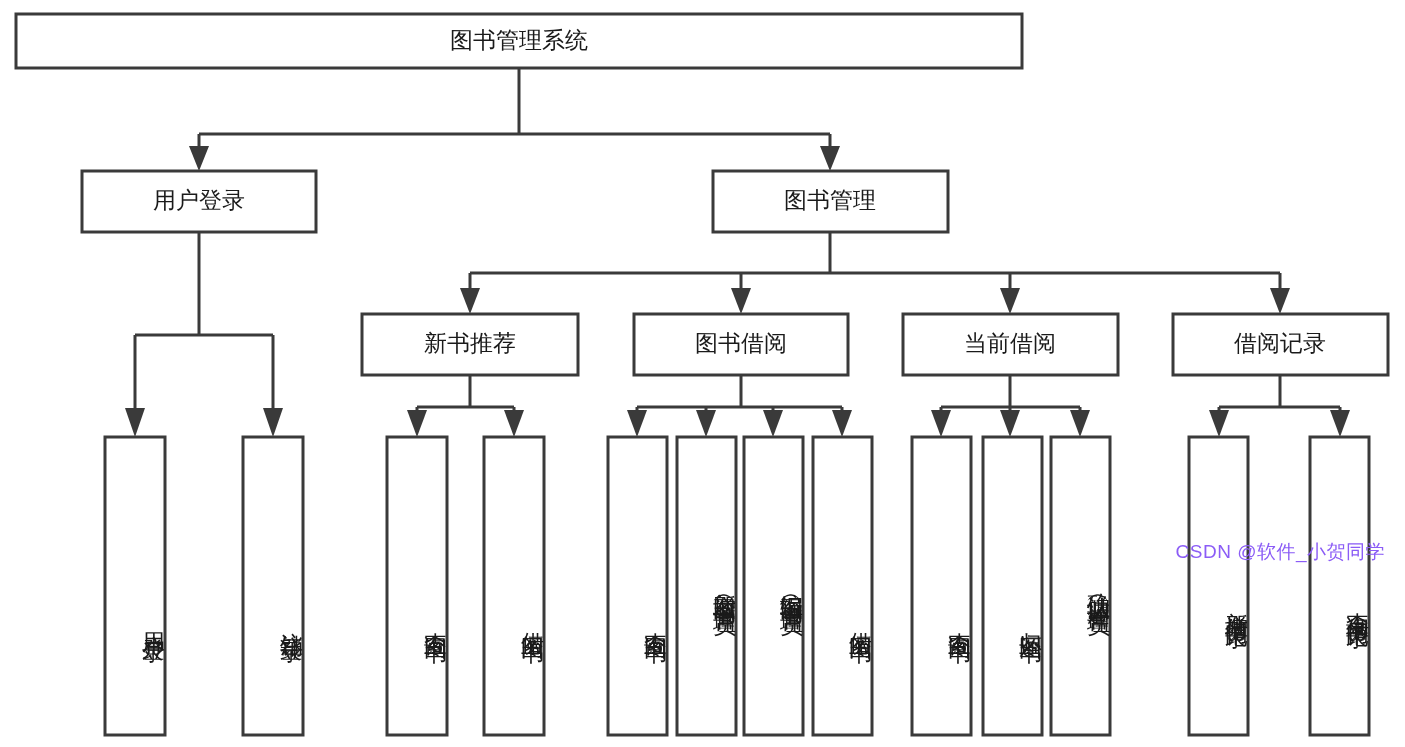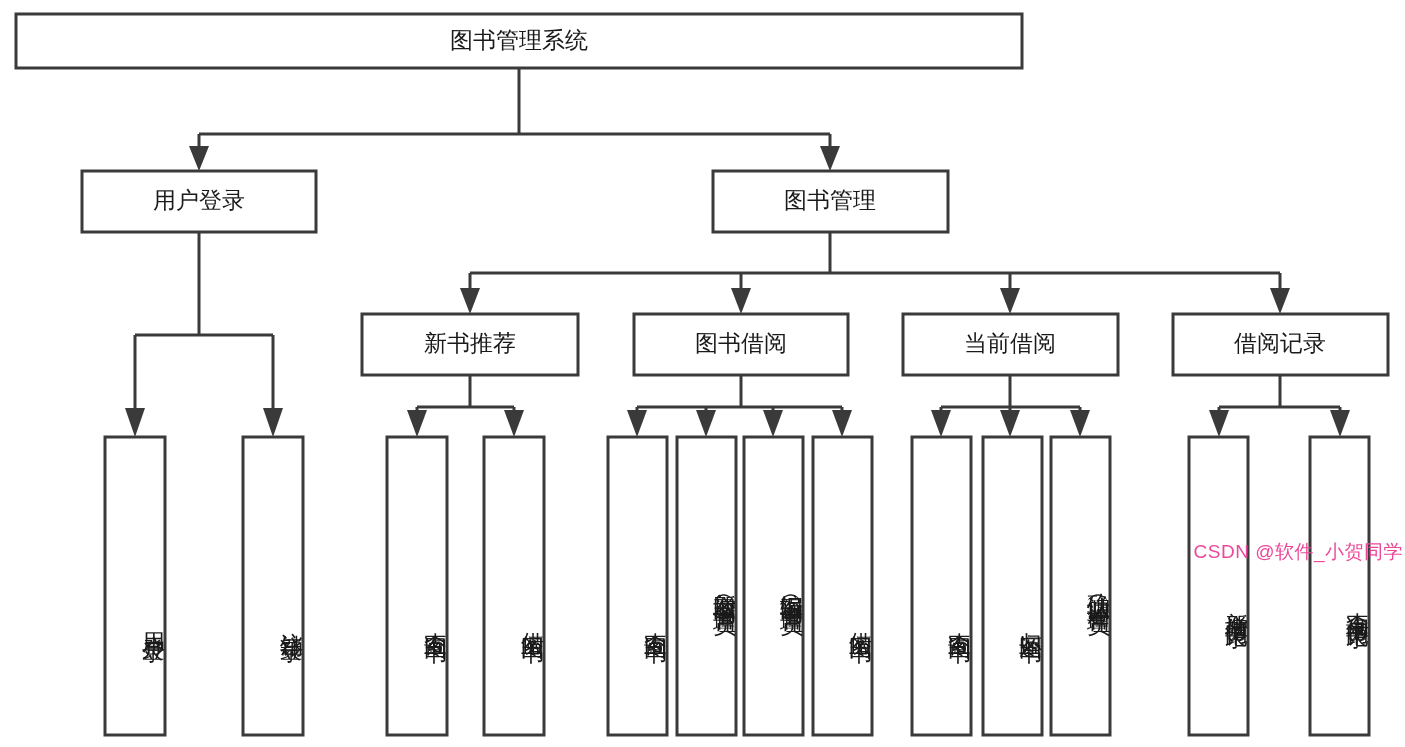--- a/index.html
+++ b/index.html
@@ -56,25 +56,25 @@
     font-size: 23px;
     color: #1a1a1a;
     letter-spacing: 3px;
     line-height: 1;
     white-space: nowrap;
     text-align: center;
     pointer-events: none;
   }
   #watermark {
     position: absolute;
-    right: 2px;
+    right: 20px;
     bottom: 6px;
     font-family: "Liberation Sans", "DejaVu Sans", sans-serif;
     font-size: 19px;
-    color: #ec4899;
+    color: #8b5cf6;
     white-space: nowrap;
     letter-spacing: 0.5px;
   }
 </style>
 </head>
 <body>
 
 <div id="diagram-root">
 
   <svg class="flow" viewBox="0 0 1405 747">

